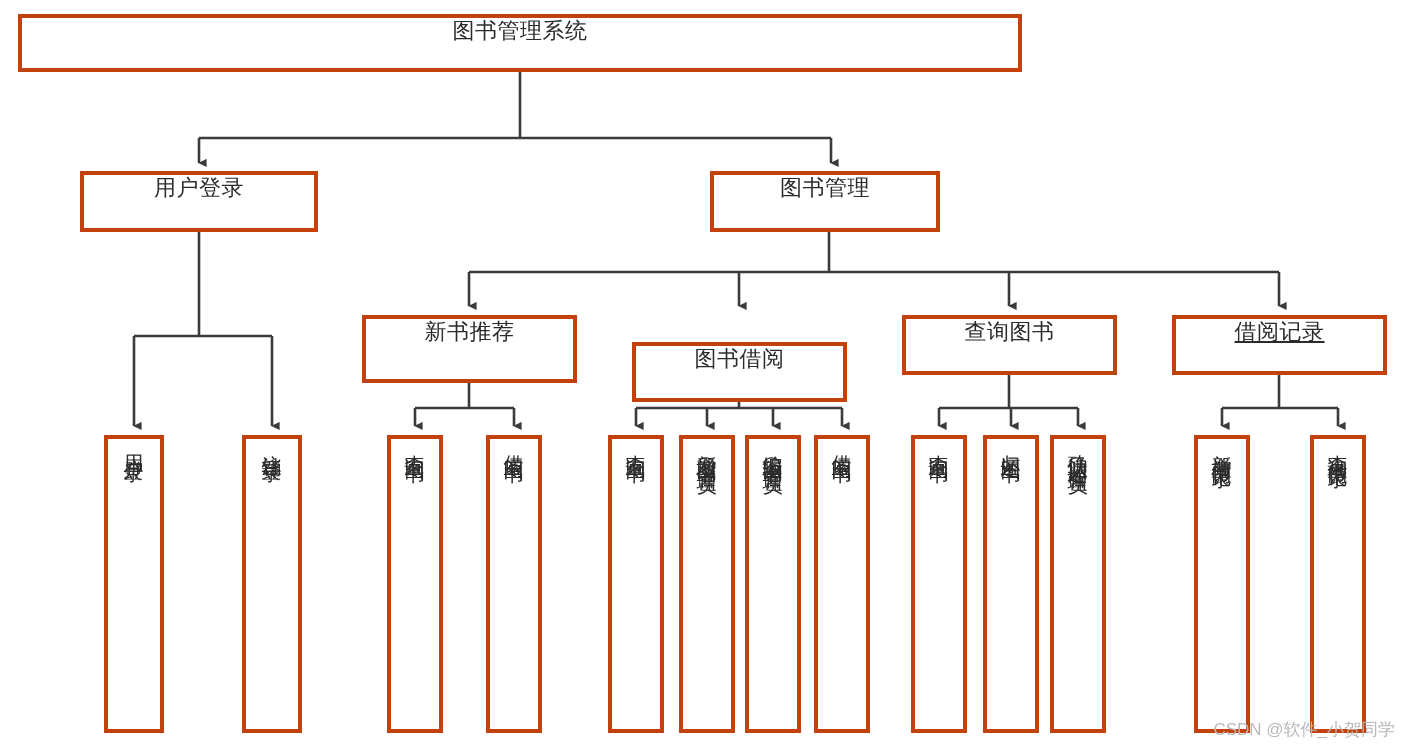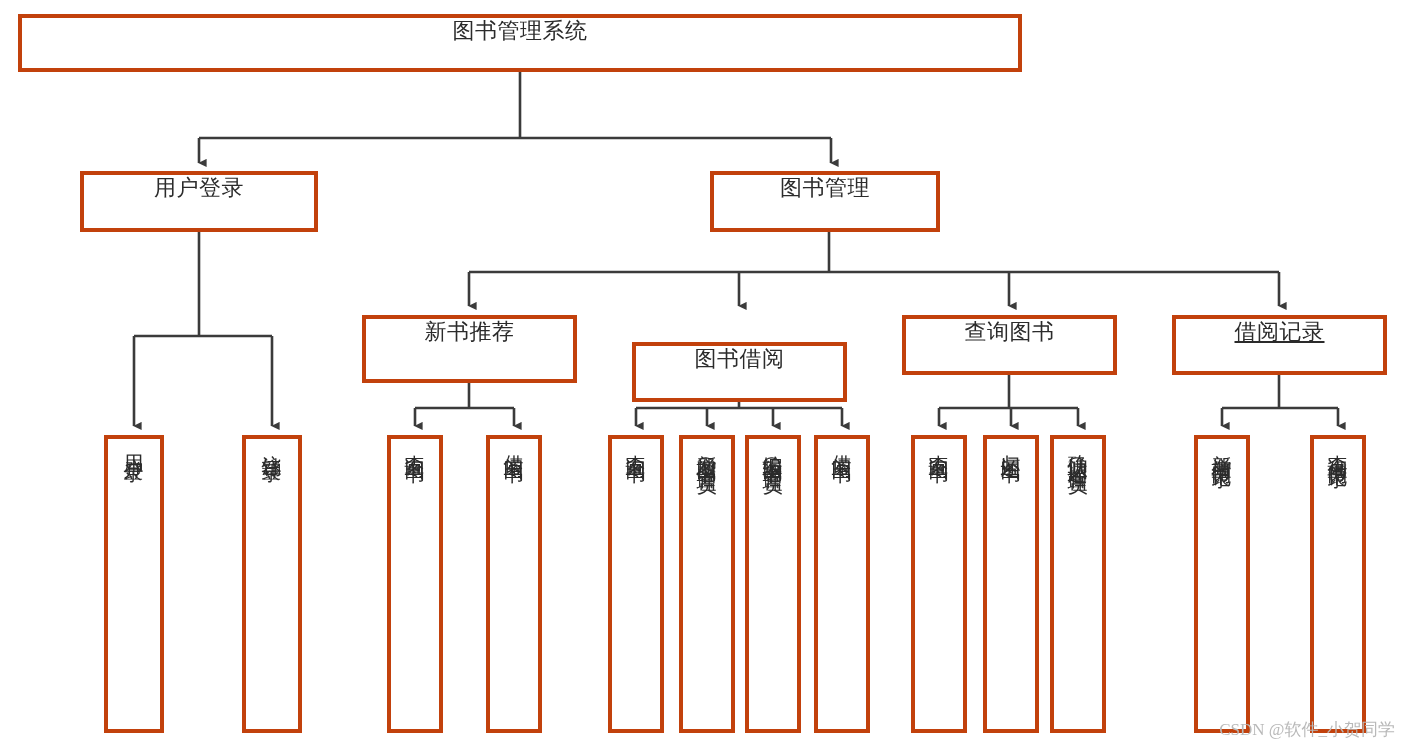--- a/index.html
+++ b/index.html
@@ -48,21 +48,21 @@
     line-height: 1.1;
   }
   #watermark {
     position: absolute;
     right: 10px;
     bottom: 6px;
     font-size: 17px;
     color: #b9b9b9;
     white-space: nowrap;
     pointer-events: none;
-    font-family: Liberation Serif, serif;
+    font-family: Liberation Sans, sans-serif;
   }
 </style>
 </head>
 <body>
 
 <div id="diagram-root">
 
   <svg id="diagram-svg" viewBox="0 0 1405 747" xmlns="http://www.w3.org/2000/svg">
     <defs>
       <marker id="arrowhead" markerWidth="9" markerHeight="9" refX="4.5" refY="7.6" orient="auto" markerUnits="userSpaceOnUse">

